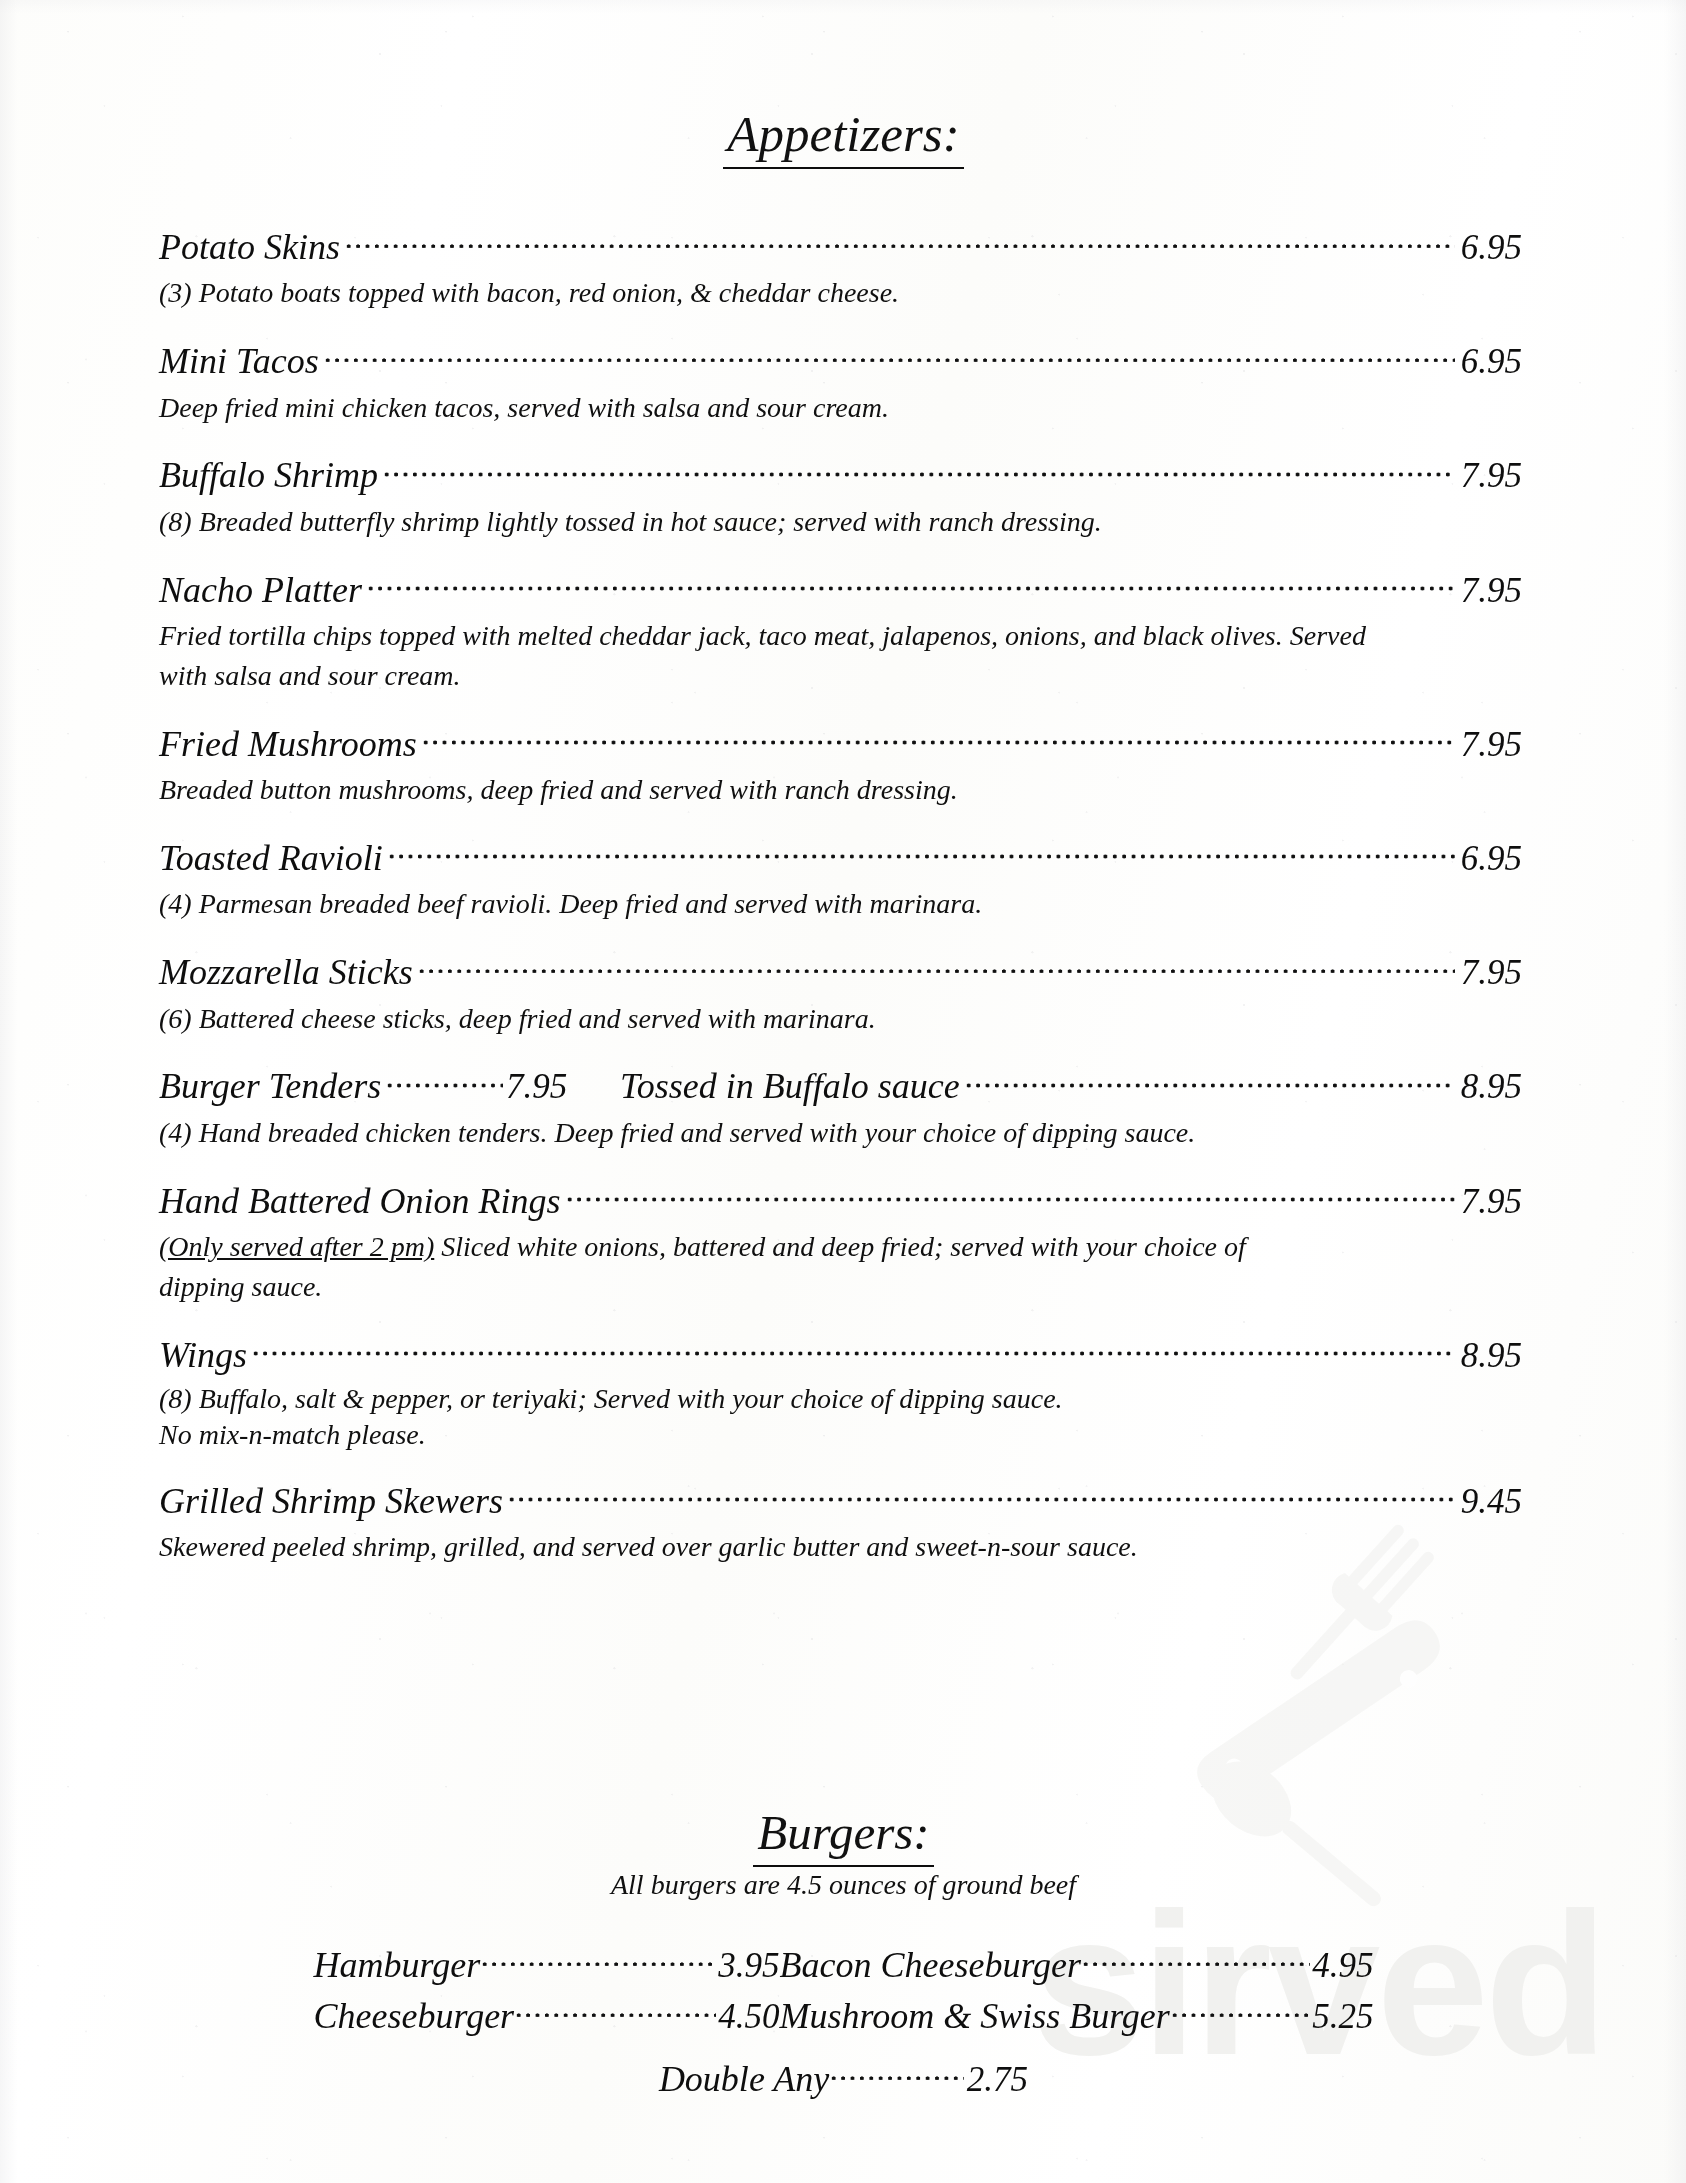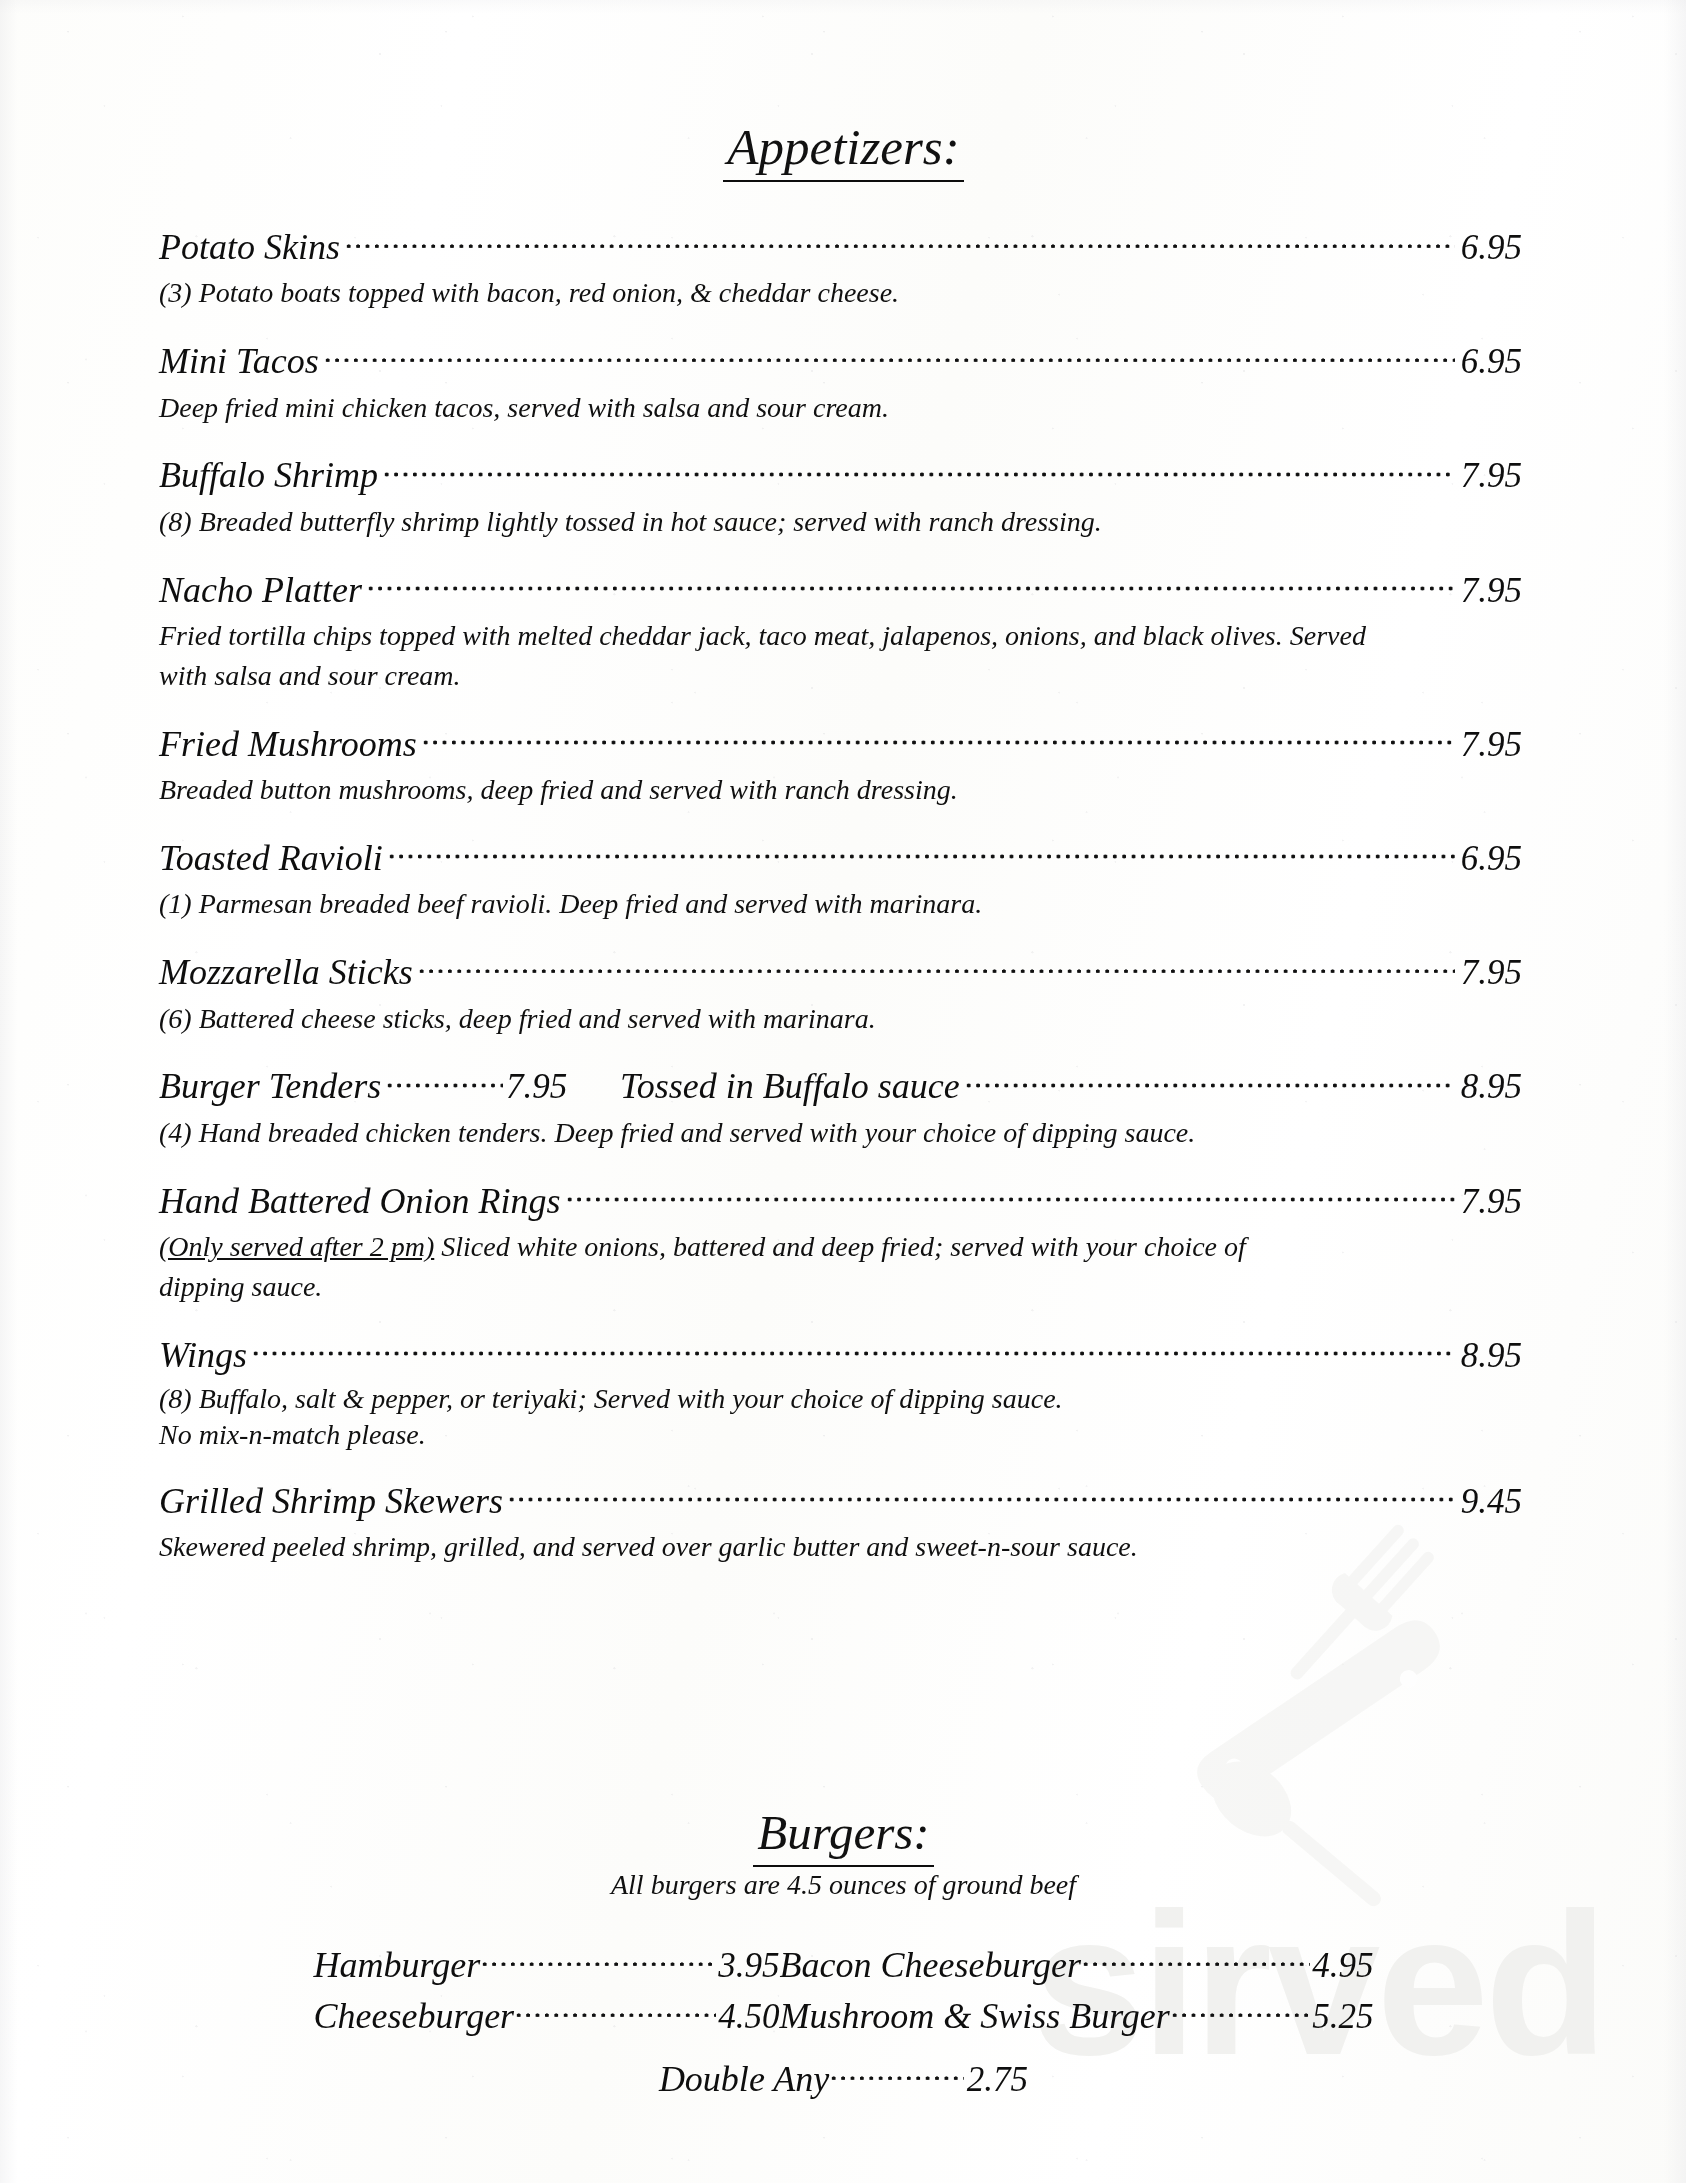--- a/index.html
+++ b/index.html
@@ -86,21 +86,21 @@
     z-index: 3;
   }
   .section-head .htext {
     display: inline-block;
     border-bottom: 2.7px solid #0d0d0d;
     padding: 0 4px 4px 4px;
   }
   #appetizers-head {
     position: absolute;
     left: 0;
-    top: 118px;
+    top: 105px;
     width: 1687px;
     font-size: 51px;
   }
   #burgers-head {
     position: absolute;
     left: 0;
     top: 1768px;
     width: 1687px;
     font-size: 49px;
     margin-top: 36px;
@@ -307,21 +307,21 @@
       </div>
       <div class="item-desc">Breaded button mushrooms, deep fried and served with ranch dressing.</div>
     </div>
 
     <div class="menu-item">
       <div class="item-line">
         <span class="item-name">Toasted Ravioli</span>
         <span class="leader"></span>
         <span class="item-price">6.95</span>
       </div>
-      <div class="item-desc">(1) Parmesan breaded beef ravioli. Deep fried and served with marinara.</div>
+      <div class="item-desc">(4) Parmesan breaded beef ravioli. Deep fried and served with marinara.</div>
     </div>
 
     <div class="menu-item">
       <div class="item-line">
         <span class="item-name">Mozzarella Sticks</span>
         <span class="leader"></span>
         <span class="item-price">7.95</span>
       </div>
       <div class="item-desc">(6) Battered cheese sticks, deep fried and served with marinara.</div>
     </div>

